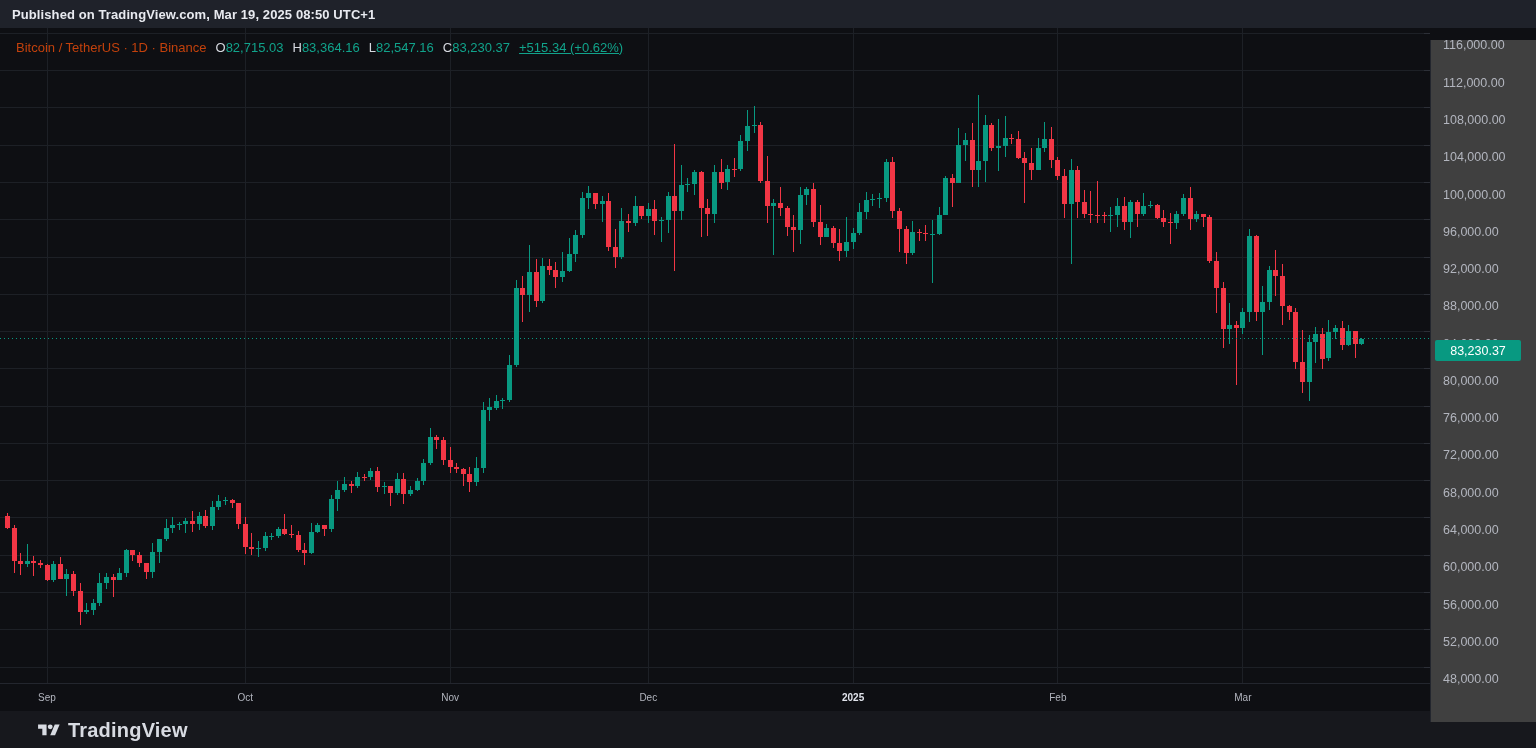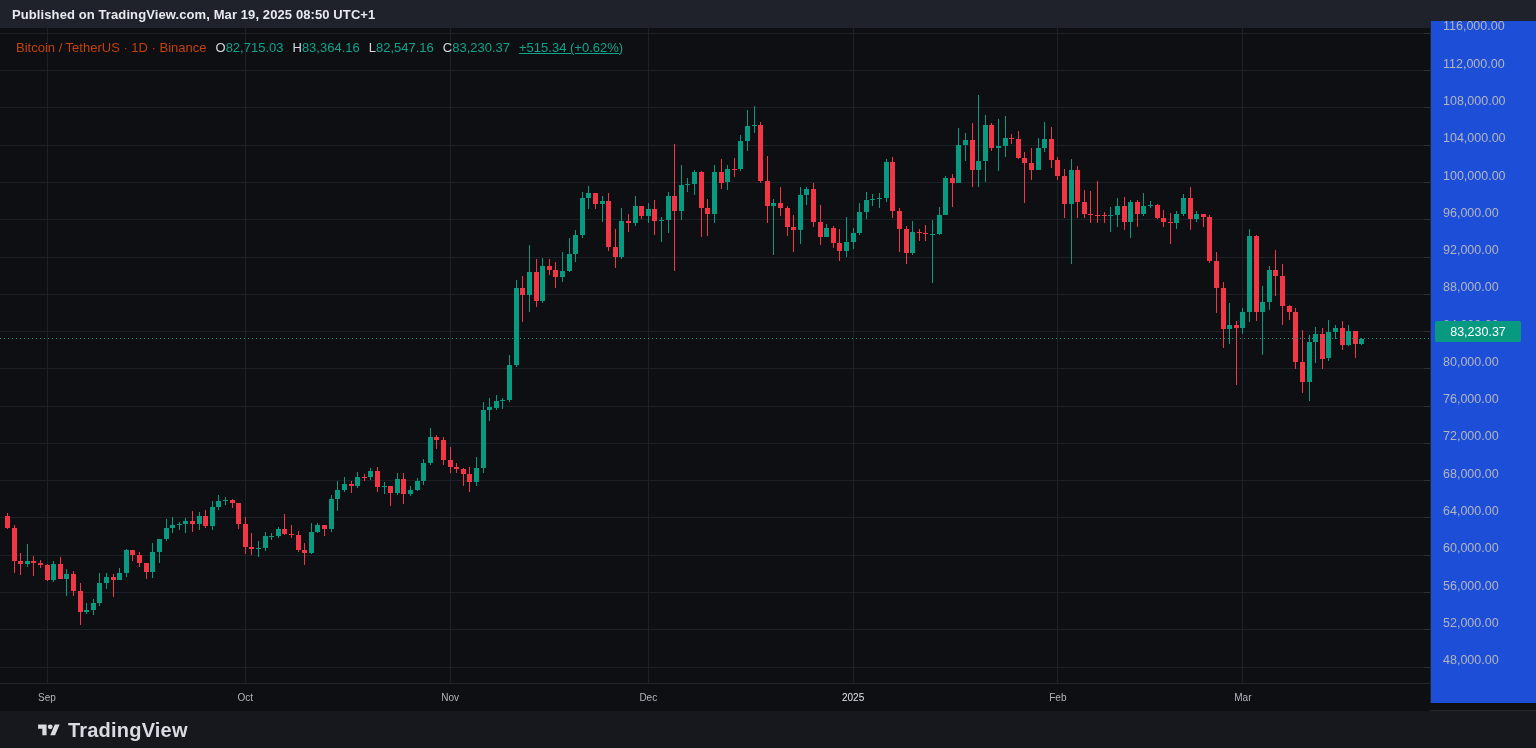--- a/index.html
+++ b/index.html
@@ -8,30 +8,30 @@
   .pubbar{position:absolute;top:0;left:0;width:1536px;height:28px;background:#1f222a;
     display:flex;align-items:center;}
   .pubbar span{color:#e8eaf0;font-size:13px;font-weight:700;padding-left:12px;letter-spacing:.1px;}
   .plot{position:absolute;left:0;top:28px;width:1430px;height:655px;display:block;}
   .legend{position:absolute;left:16px;top:39px;height:16px;display:flex;align-items:center;
     gap:9px;font-size:13px;white-space:nowrap;z-index:5;}
   .legend .sym{color:#c2410c;font-weight:500;}
   .legend .pair .ltr{color:#d6d9e0;}
   .legend .pair .val{color:#11a38b;}
   .legend .chg{color:#11a38b;text-decoration:underline;}
-  .price-axis{position:absolute;left:1430px;top:21px;width:106px;height:682px;
-    border-left:1px solid #23262e;background:#1d4ed8;z-index:4;}
+  .price-axis{position:absolute;left:1430px;top:40px;width:106px;height:682px;
+    border-left:1px solid #23262e;background:#404040;z-index:4;}
   .p-label{position:absolute;left:12px;height:16px;line-height:16px;font-size:12.5px;color:#b2b5be;}
   .p-badge{position:absolute;left:4px;width:86px;height:21px;border-radius:2px;
     display:flex;align-items:center;justify-content:center;font-size:12.5px;color:#ffffff;z-index:6;}
   .time-axis{position:absolute;left:0;top:683px;width:1430px;height:27px;
     border-top:1px solid #23262e;background:#0e0f13;z-index:3;}
   .t-label{position:absolute;top:0;width:60px;height:27px;display:flex;align-items:center;
     justify-content:center;font-size:10px;color:#b2b5be;}
-  .t-label.bold{font-weight:400;color:#e0e3eb;}
+  .t-label.bold{font-weight:700;color:#e0e3eb;}
   .footer{position:absolute;left:0;top:710px;width:1536px;height:38px;background:#17181d;
     border-top:1px solid #26282e;display:flex;align-items:center;}
   .footer .logo{margin-left:38px;display:flex;align-items:center;}
   .footer .brand{margin-left:8px;color:#d8dbe2;font-size:20px;font-weight:600;letter-spacing:.2px;}
 </style>
 </head>
 <body>
 
 <div class="wrap">
 

